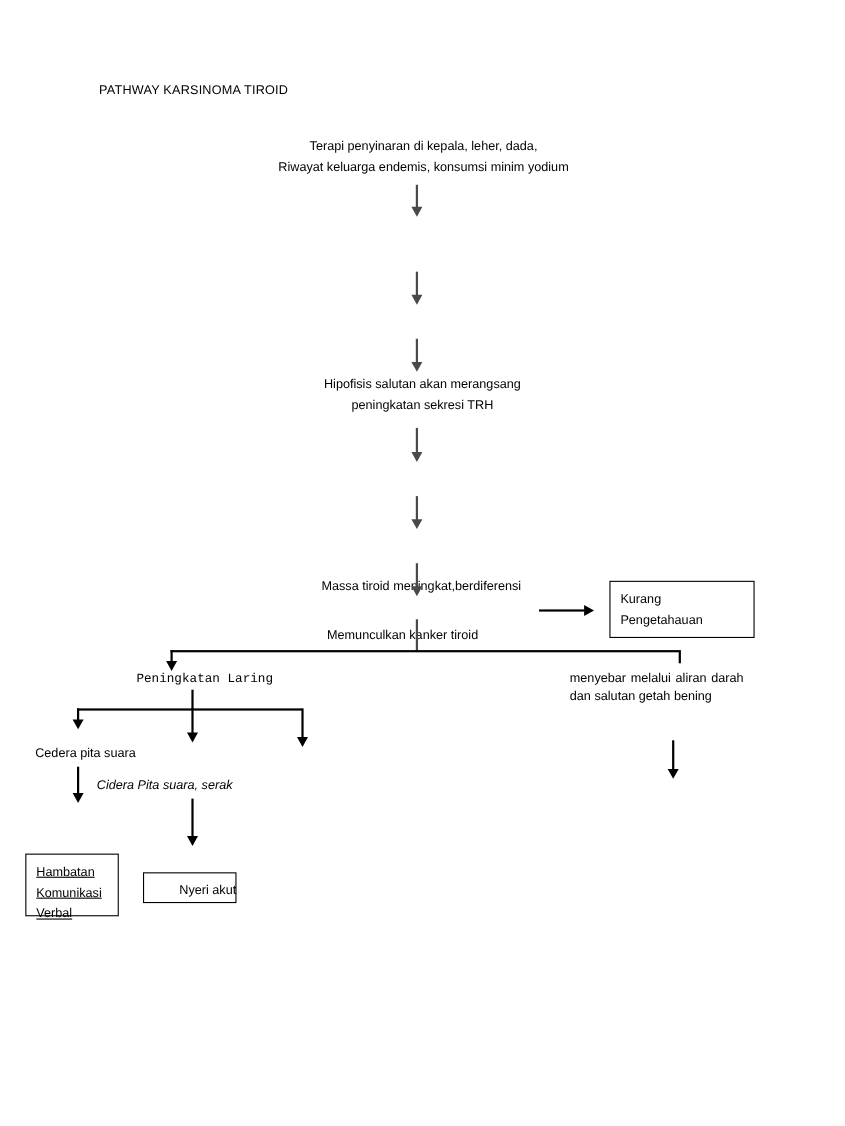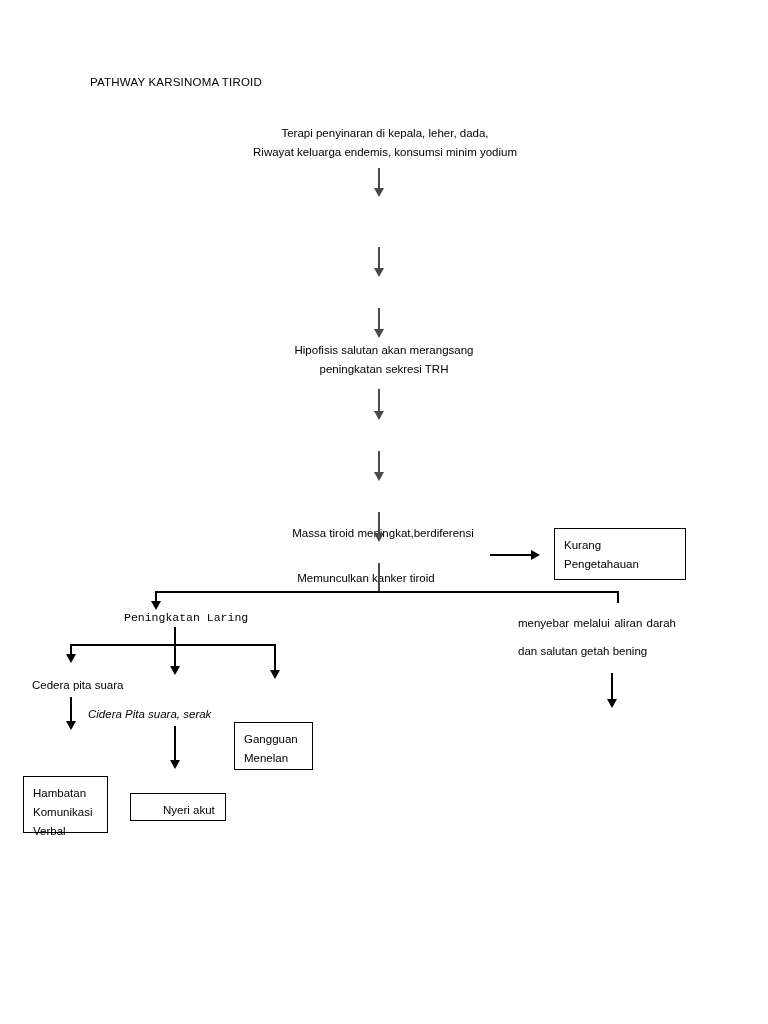--- a/index.html
+++ b/index.html
@@ -43,21 +43,21 @@
     background: #fff;
     font-size: 11.5px;
     line-height: 19px;
     box-sizing: border-box;
     padding: 7px 8px 7px 9px;
     white-space: pre;
   }
   .just {
     position: absolute;
     font-size: 11.5px;
-    line-height: 28px;
+    line-height: 16px;
     text-align: justify;
     color: #000;
   }
   
   .vline {
     position: absolute;
     width: 1.6px;
     background: #4a4a4a;
   }
   .vline.blk {
@@ -149,24 +149,22 @@
   <div class="txt" style="left:32px; top:676px;">Cedera pita suara</div>
   <div class="vline blk" style="left:70px; top:697px; height:30px;"></div>
 
   <div class="vline blk" style="left:174px; top:644px; height:28px;"></div>
   <div class="arrow-down blk" style="left:170px; top:666px;"></div>
   <div class="txt" style="left:88px; top:705px;font-style:italic;">Cidera Pita suara, serak</div>
   <div class="vline blk" style="left:174px; top:726px; height:40px;"></div>
 
   <div class="vline blk" style="left:274px; top:644px; height:32px;"></div>
   <div class="arrow-down blk" style="left:270px; top:670px;"></div>
-  <div class="box" style="left:234px; top:722px; width:79px; height:48px;">Gangguan
-Menelan</div>
 
   <div class="arrow-down blk" style="left:66px; top:721px;"></div>
-  <div class="box" style="left:23px; top:776px; width:85px; height:57px;">Hambatan
+  <div class="box" style="left:23px; top:776px; width:85px; height:57px;text-decoration:underline;">Hambatan
 Komunikasi
 Verbal</div>
 
   <div class="arrow-down blk" style="left:170px; top:760px;"></div>
-  <div class="box" style="left:130px; top:793px; width:96px; height:28px;padding-left:32px;">Nyeri akut</div>
+  <div class="box" style="left:130px; top:793px; width:85px; height:28px;padding-left:32px;">Nyeri akut</div>
 
 </div>
 
 </body></html>

